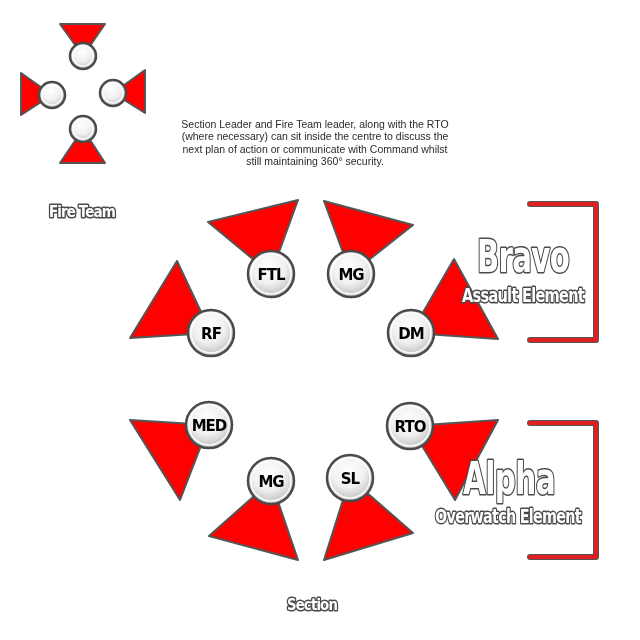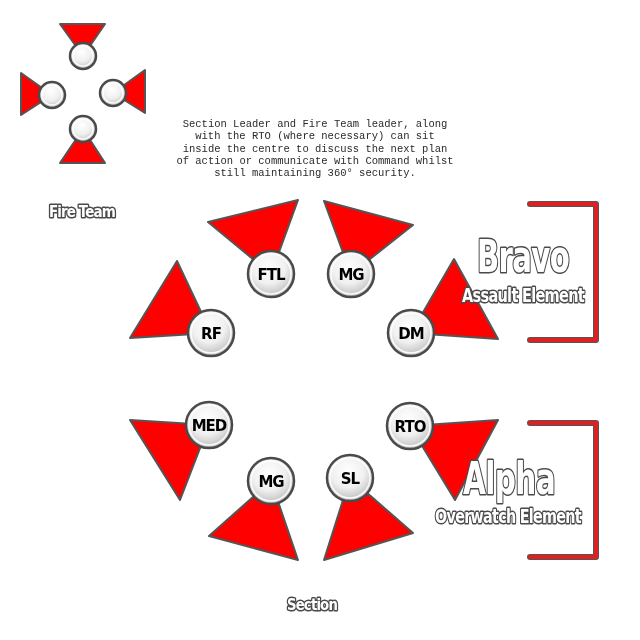--- a/index.html
+++ b/index.html
@@ -7,21 +7,21 @@
   svg.canvas { position:absolute; left:0; top:0; }
   .tri { fill:#fe0000; stroke:#555555; stroke-width:2; stroke-linejoin:round; }
   .node-circle { fill:url(#btnGrad); stroke:#4a4a4a; stroke-width:2.5; }
   .node-inner { fill:none; stroke:#ffffff; stroke-width:1.5; opacity:0.9; }
   .node-label { font-family:"DejaVu Sans", sans-serif; font-weight:bold; font-size:15px; fill:#000; text-anchor:middle; dominant-baseline:central; letter-spacing:-1px; }
   .outline-text { font-family:"DejaVu Sans", sans-serif; font-weight:bold; fill:#ffffff; stroke:#4a4a4a; stroke-width:3px; paint-order:stroke fill; stroke-linejoin:round; letter-spacing:-1px; }
   .bracket { fill:none; stroke:#e02020; stroke-width:4; stroke-linecap:round; stroke-linejoin:round; }
   .bracket-shadow { fill:none; stroke:#555555; stroke-width:6; stroke-linecap:round; stroke-linejoin:round; }
   .desc {
     position:absolute; left:175px; top:118px; width:280px;
-    text-align:center; font-family:Liberation Mono, monospace; font-size:10.5px; line-height:12.3px; color:#2a2a2a;
+    text-align:center; font-family:Liberation Sans, sans-serif; font-size:10.5px; line-height:12.3px; color:#2a2a2a;
   }
 </style>
 </head>
 <body>
 
 <svg class="canvas" width="640" height="640" viewBox="0 0 640 640">
   <defs>
     <radialGradient id="btnGrad" cx="45%" cy="35%" r="65%">
       <stop offset="0%" stop-color="#ffffff"></stop>
       <stop offset="55%" stop-color="#f0f0f0"></stop>

